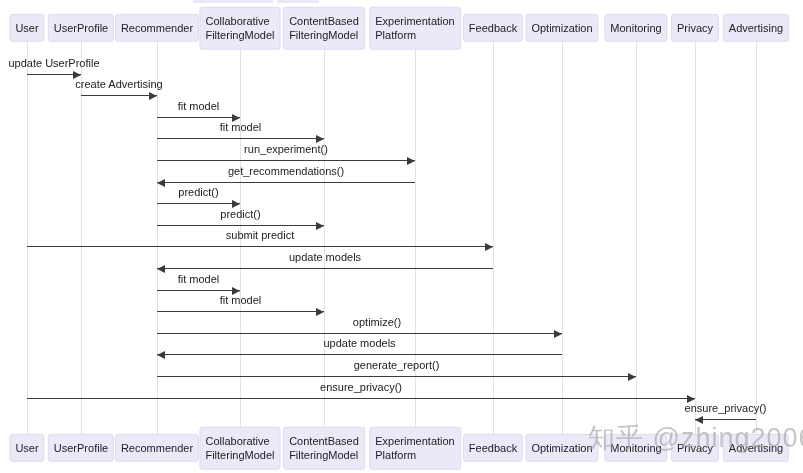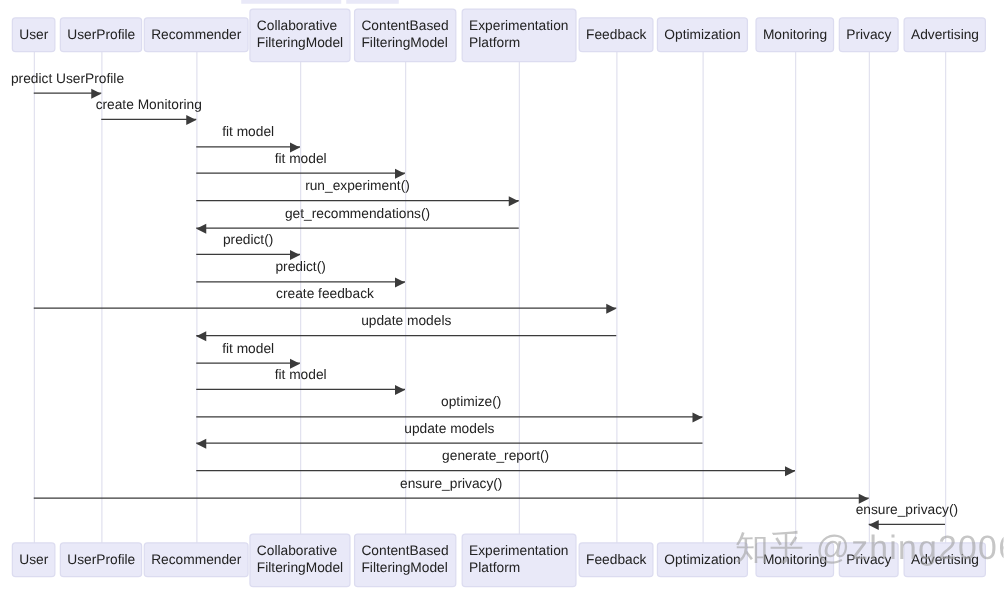--- a/index.html
+++ b/index.html
@@ -86,45 +86,45 @@
       <div class="lifeline" style="left: 81px; top: 28px; height: 420px;"></div>
       <div class="lifeline" style="left: 157px; top: 28px; height: 420px;"></div>
       <div class="lifeline" style="left: 240px; top: 28px; height: 420px;"></div>
       <div class="lifeline" style="left: 324px; top: 28px; height: 420px;"></div>
       <div class="lifeline" style="left: 415px; top: 28px; height: 420px;"></div>
       <div class="lifeline" style="left: 493px; top: 28px; height: 420px;"></div>
       <div class="lifeline" style="left: 562px; top: 28px; height: 420px;"></div>
       <div class="lifeline" style="left: 636px; top: 28px; height: 420px;"></div>
       <div class="lifeline" style="left: 695px; top: 28px; height: 420px;"></div>
       <div class="lifeline" style="left: 756px; top: 28px; height: 420px;"></div>
-      <div class="msg-label" style="left: 54px; top: 56.5px;">predict UserProfile</div>
+      <div class="msg-label" style="left: 54px; top: 56.5px;">update UserProfile</div>
       <div class="msg-line" style="left: 27px; top: 74px; width: 54px;"></div>
       <div class="msg-head right" style="left: 73px; top: 70.5px;"></div>
-      <div class="msg-label" style="left: 119px; top: 78.1px;">create Monitoring</div>
+      <div class="msg-label" style="left: 119px; top: 78.1px;">create Advertising</div>
       <div class="msg-line" style="left: 81px; top: 95px; width: 76px;"></div>
       <div class="msg-head right" style="left: 149px; top: 91.5px;"></div>
       <div class="msg-label" style="left: 198.5px; top: 99.7px;">fit model</div>
       <div class="msg-line" style="left: 157px; top: 117px; width: 83px;"></div>
       <div class="msg-head right" style="left: 232px; top: 113.5px;"></div>
       <div class="msg-label" style="left: 240.5px; top: 121.3px;">fit model</div>
       <div class="msg-line" style="left: 157px; top: 138px; width: 167px;"></div>
       <div class="msg-head right" style="left: 316px; top: 134.5px;"></div>
       <div class="msg-label" style="left: 286px; top: 142.9px;">run_experiment()</div>
       <div class="msg-line" style="left: 157px; top: 160px; width: 258px;"></div>
       <div class="msg-head right" style="left: 407px; top: 156.5px;"></div>
       <div class="msg-label" style="left: 286px; top: 164.5px;">get_recommendations()</div>
       <div class="msg-line" style="left: 157px; top: 182px; width: 258px;"></div>
       <div class="msg-head left" style="left: 157px; top: 178.5px;"></div>
       <div class="msg-label" style="left: 198.5px; top: 186.1px;">predict()</div>
       <div class="msg-line" style="left: 157px; top: 203px; width: 83px;"></div>
       <div class="msg-head right" style="left: 232px; top: 199.5px;"></div>
       <div class="msg-label" style="left: 240.5px; top: 207.7px;">predict()</div>
       <div class="msg-line" style="left: 157px; top: 225px; width: 167px;"></div>
       <div class="msg-head right" style="left: 316px; top: 221.5px;"></div>
-      <div class="msg-label" style="left: 260px; top: 229.3px;">create feedback</div>
+      <div class="msg-label" style="left: 260px; top: 229.3px;">submit predict</div>
       <div class="msg-line" style="left: 27px; top: 246px; width: 466px;"></div>
       <div class="msg-head right" style="left: 485px; top: 242.5px;"></div>
       <div class="msg-label" style="left: 325px; top: 250.9px;">update models</div>
       <div class="msg-line" style="left: 157px; top: 268px; width: 336px;"></div>
       <div class="msg-head left" style="left: 157px; top: 264.5px;"></div>
       <div class="msg-label" style="left: 198.5px; top: 272.5px;">fit model</div>
       <div class="msg-line" style="left: 157px; top: 290px; width: 83px;"></div>
       <div class="msg-head right" style="left: 232px; top: 286.5px;"></div>
       <div class="msg-label" style="left: 240.5px; top: 294.1px;">fit model</div>
       <div class="msg-line" style="left: 157px; top: 311px; width: 167px;"></div>

